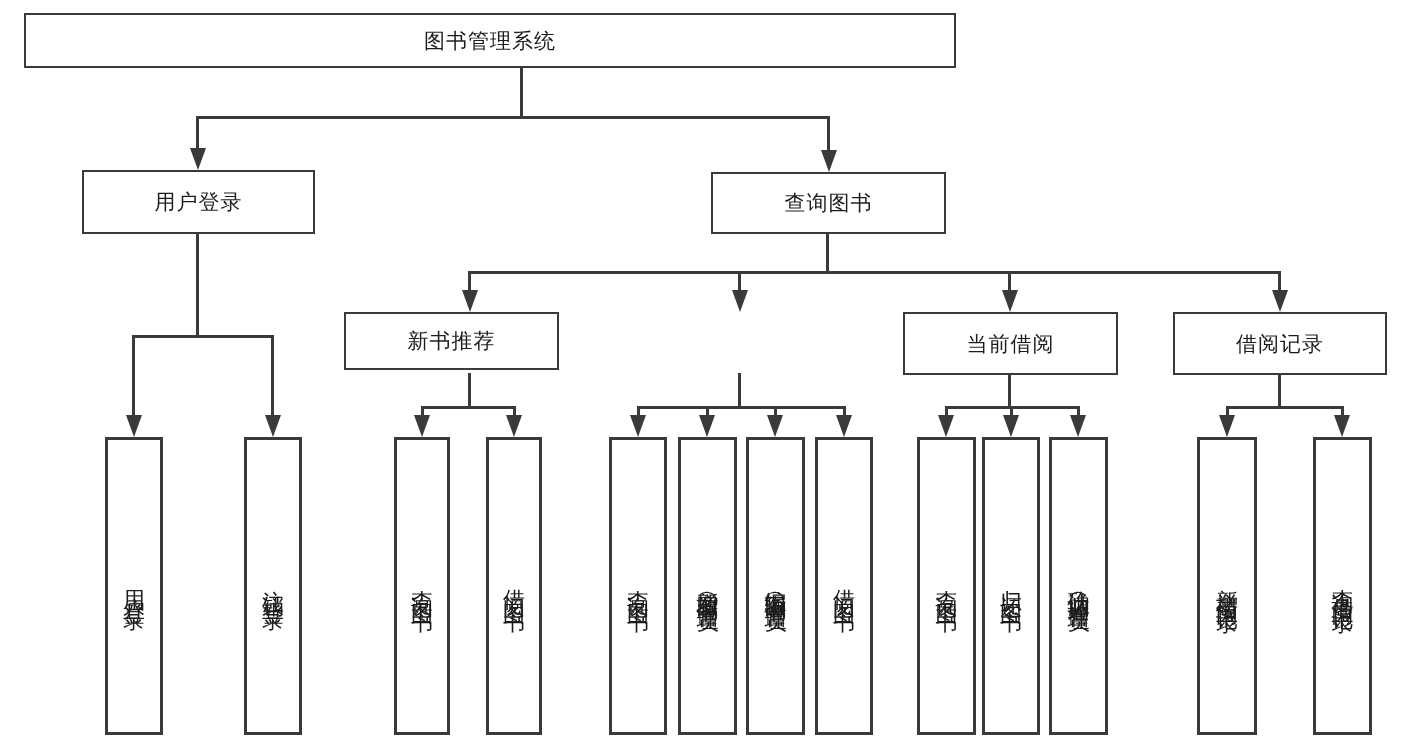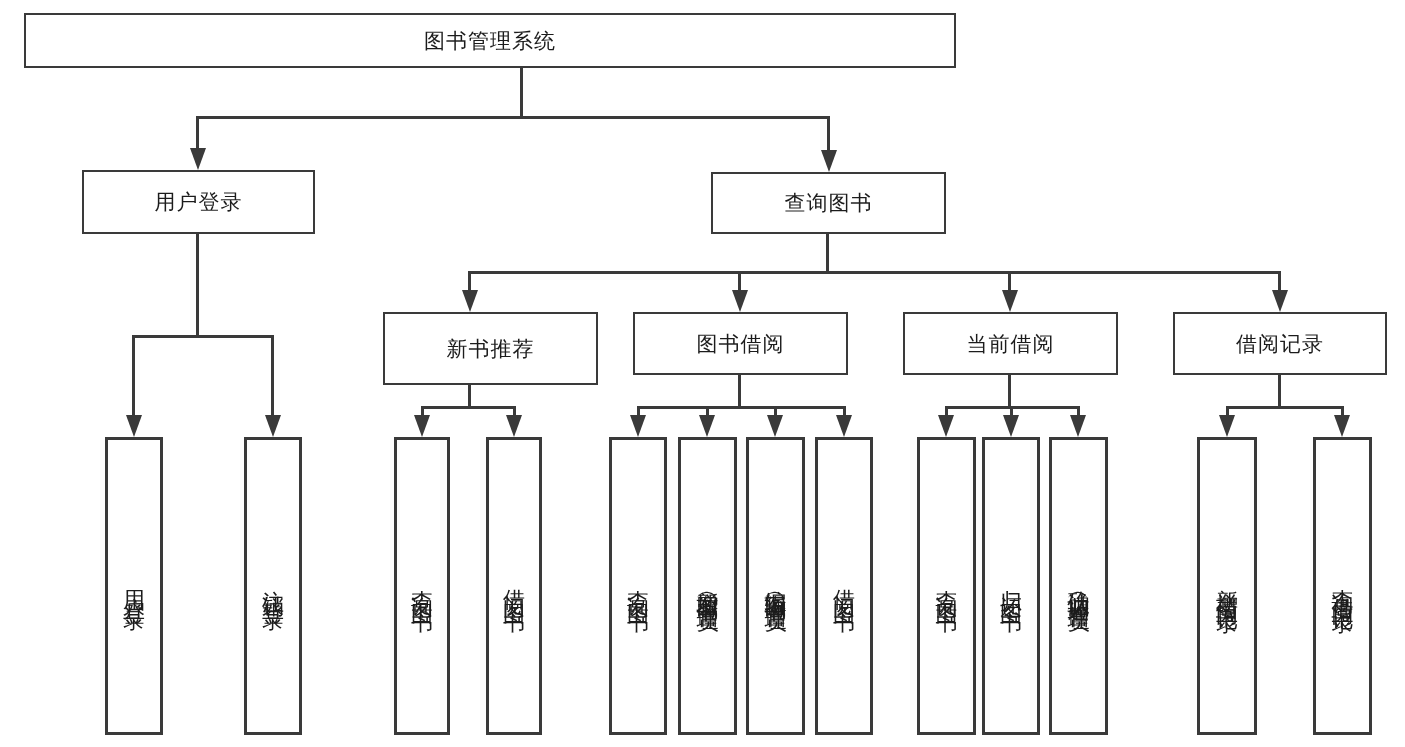--- a/index.html
+++ b/index.html
@@ -93,22 +93,21 @@
   <div class="arrow" style="left:1003px;top:415px"></div>
   <div class="arrow" style="left:1070px;top:415px"></div>
   <div class="arrow" style="left:1219px;top:415px"></div>
   <div class="arrow" style="left:1334px;top:415px"></div>
 
   <div class="box" style="left:24px;top:13px;width:932px;height:55px">图书管理系统</div>
 
   <div class="box" style="left:82px;top:170px;width:233px;height:64px">用户登录</div>
   <div class="box" style="left:711px;top:172px;width:235px;height:62px">查询图书</div>
 
-  <div class="box" style="left:383px;top:312px;width:215px;height:73px">新书推荐</div>
-  <div class="box" style="left:633px;top:312px;width:215px;height:63px">图书借阅</div>
+  <div class="box" style="left:344px;top:312px;width:215px;height:58px">新书推荐</div>
   <div class="box" style="left:1173px;top:312px;width:214px;height:63px">借阅记录</div>
   <div class="box" style="left:903px;top:312px;width:215px;height:63px">当前借阅</div>
 
   <div class="vbox" style="left:105px;top:437px;width:58px;height:298px">
     <span class="vtext">用户登录</span>
   </div>
   <div class="vbox" style="left:244px;top:437px;width:58px;height:298px">
     <span class="vtext">注销登录</span>
   </div>
 

